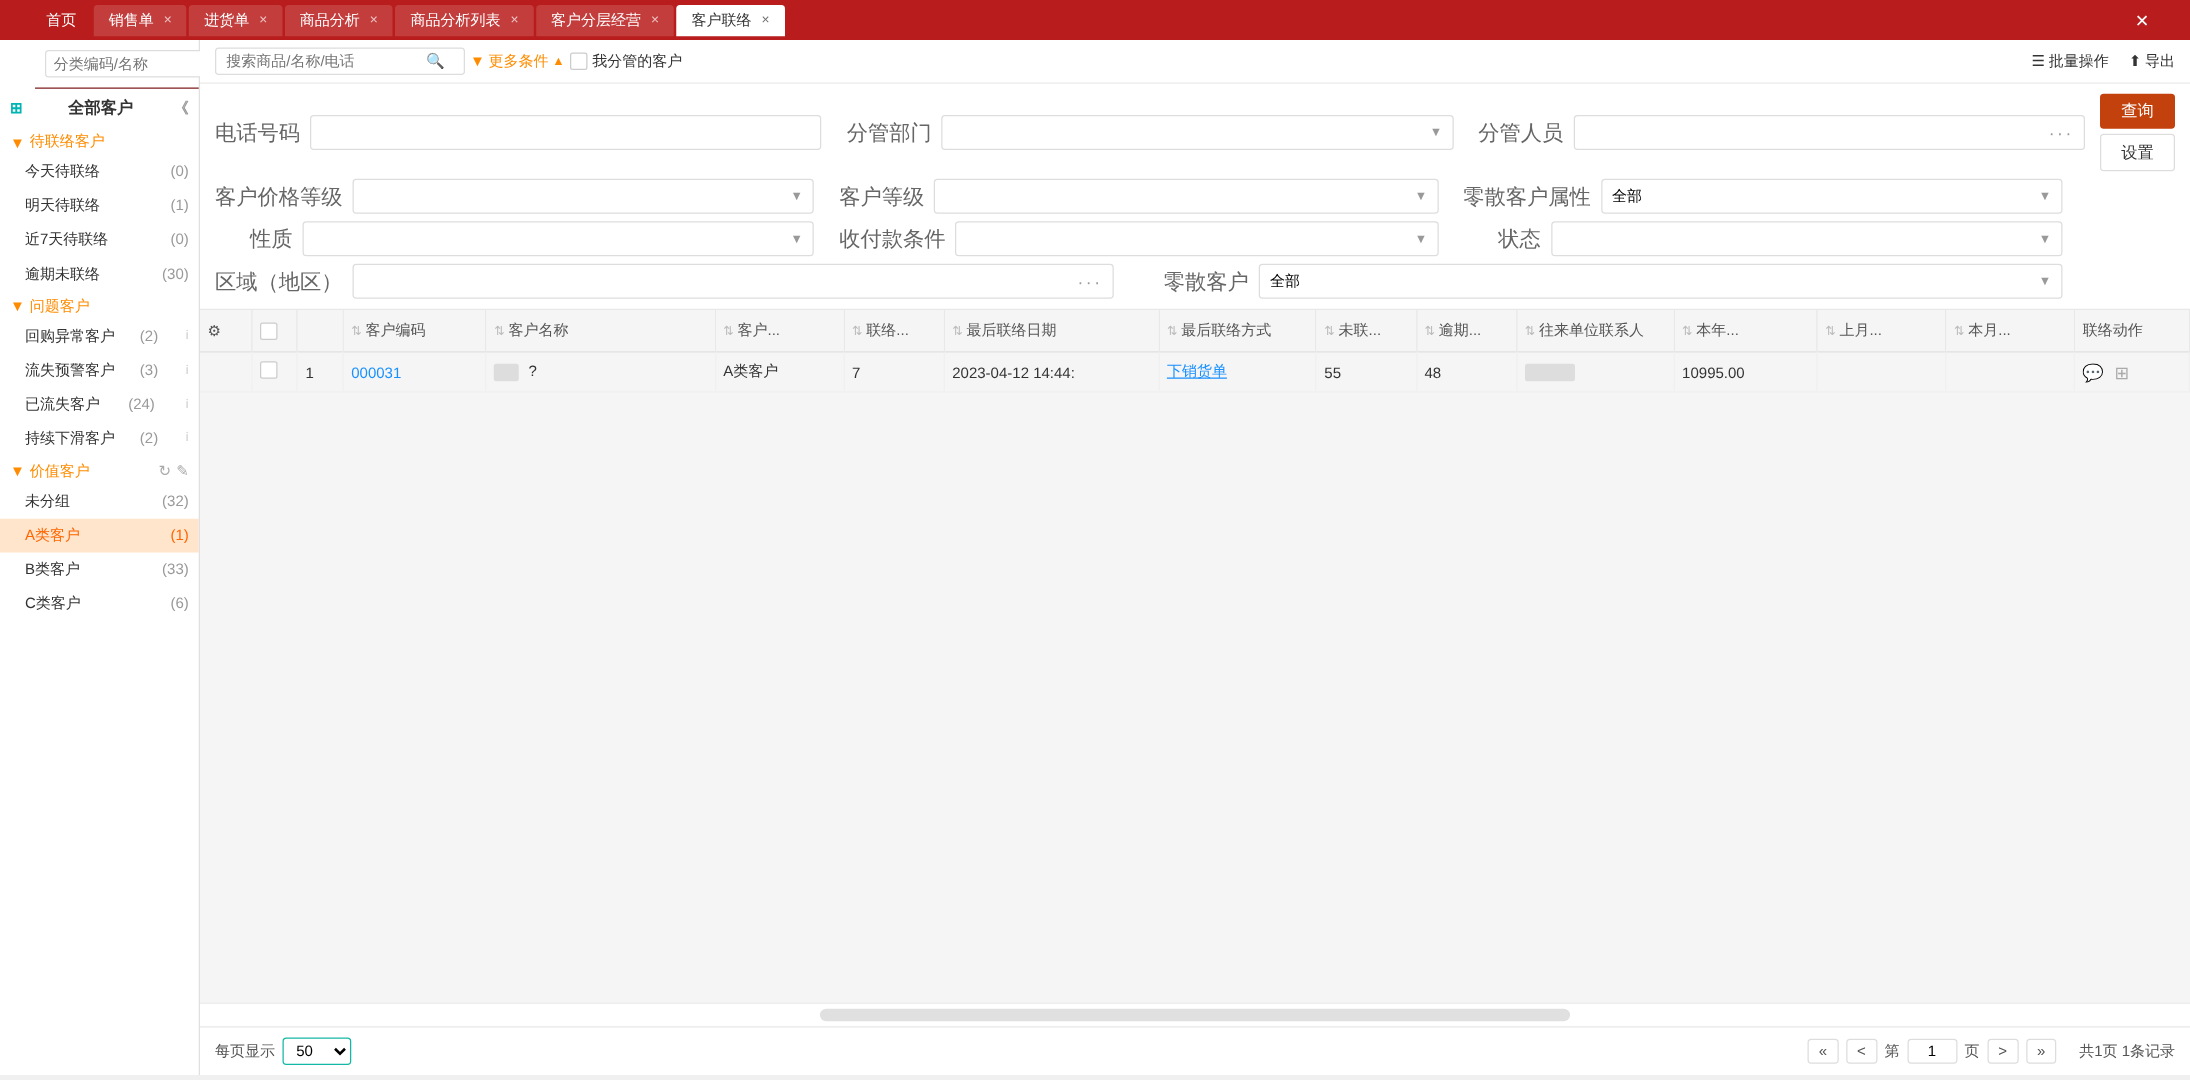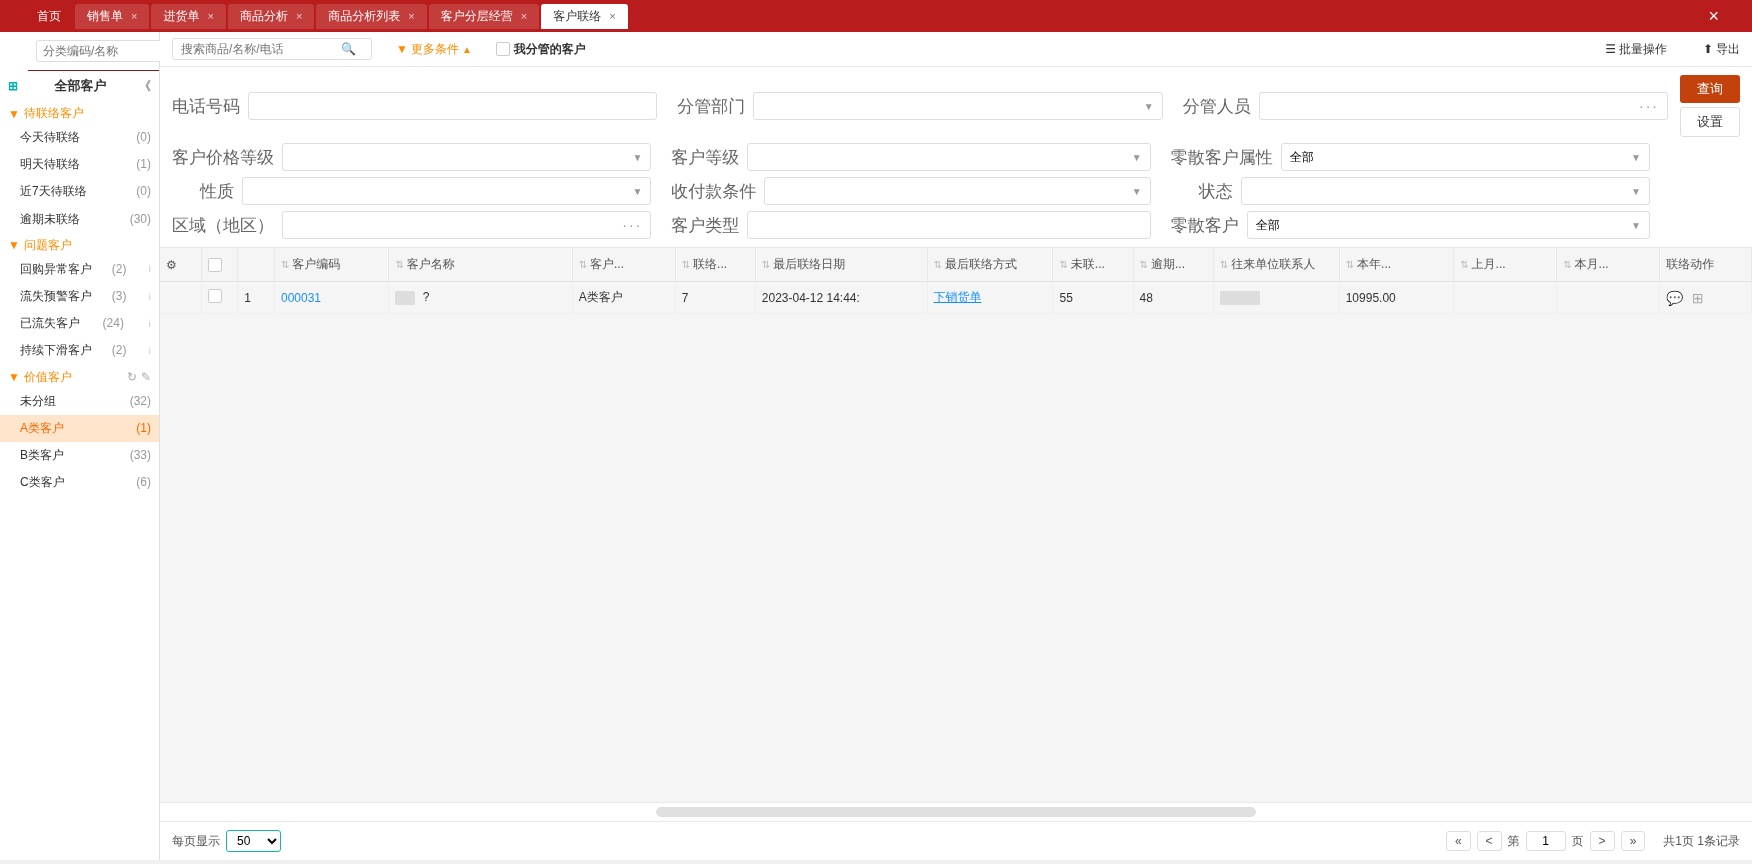--- a/index.html
+++ b/index.html
@@ -65,37 +65,37 @@
 
     
     .content-area {
       flex: 1; display: flex; flex-direction: column;
       background: #f5f5f5; overflow: hidden;
     }
 
     
     .filter-bar {
       background: #fff; padding: 6px 12px;
-      display: flex; align-items: center; gap: 24px;
+      display: flex; align-items: center; gap: 4px;
       border-bottom: 1px solid #e8e8e8;
     }
     .filter-search-wrap {
       display: flex; align-items: center;
       border: 1px solid #ddd; border-radius: 3px;
       padding: 3px 8px; background: #fff; min-width: 200px;
     }
     .filter-search-wrap input {
       border: none; outline: none; font-size: 12px; width: 160px;
     }
     .filter-search-wrap .search-icon { color: #00b4b4; cursor: pointer; }
     .more-conditions {
       display: flex; align-items: center; gap: 3px;
       color: #ff8c00; cursor: pointer; font-size: 12px;
     }
-    .my-customer-cb { display: flex; align-items: center; gap: 4px; cursor: pointer; color: #333; font-weight: bold; }
+    .my-customer-cb { display: flex; align-items: center; gap: 4px; cursor: pointer; color: #333; }
     .filter-spacer { flex: 1; }
     .bulk-ops-btn {
       display: flex; align-items: center; gap: 3px;
       color: #333; cursor: pointer; font-size: 12px;
     }
     .export-btn {
       display: flex; align-items: center; gap: 3px;
       color: #333; cursor: pointer; font-size: 12px;
     }
 
@@ -456,26 +456,20 @@
 
       <div class="filter-row">
         <div class="filter-field">
           <span class="filter-label">区域（地区）</span>
           <div class="filter-input-wrap">
             <span></span>
             <span class="dots">···</span>
           </div>
         </div>
         <div class="filter-field-gap"></div>
-        <div class="filter-field">
-          <span class="filter-label">客户类型</span>
-          <div class="filter-input-wrap" style="justify-content:flex-start;">
-            <span></span>
-          </div>
-        </div>
         <div class="filter-field-gap"></div>
         <div class="filter-field">
           <span class="filter-label">零散客户</span>
           <div class="filter-input-wrap">
             <span>全部</span>
             <span class="caret">▼</span>
           </div>
         </div>
         <div style="width:90px;"></div>
       </div>

